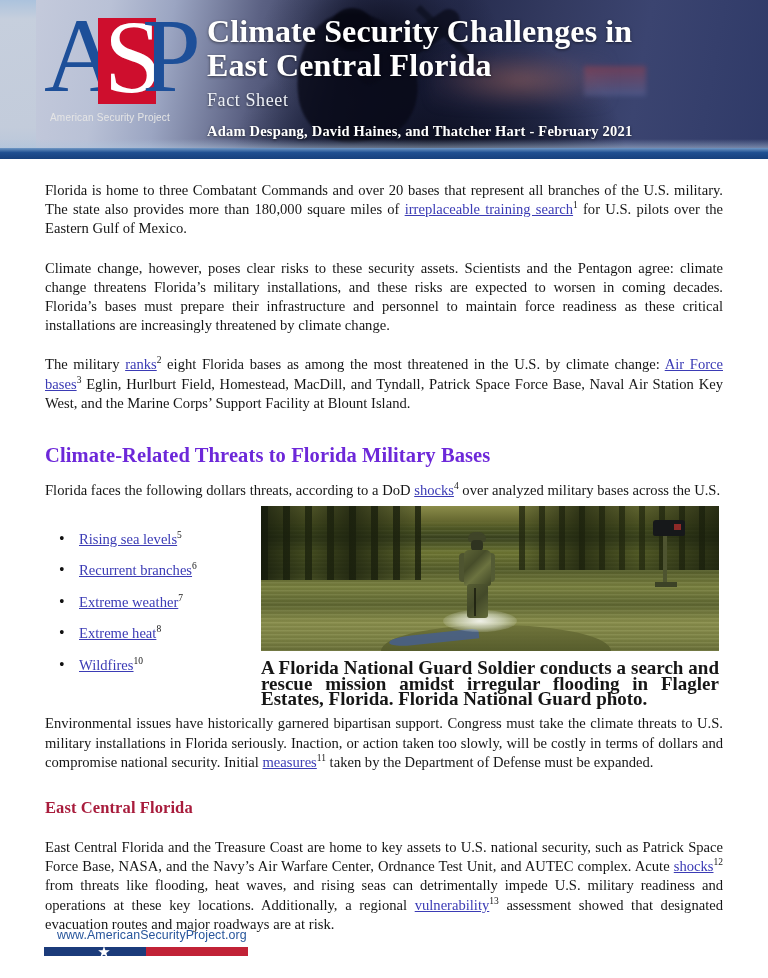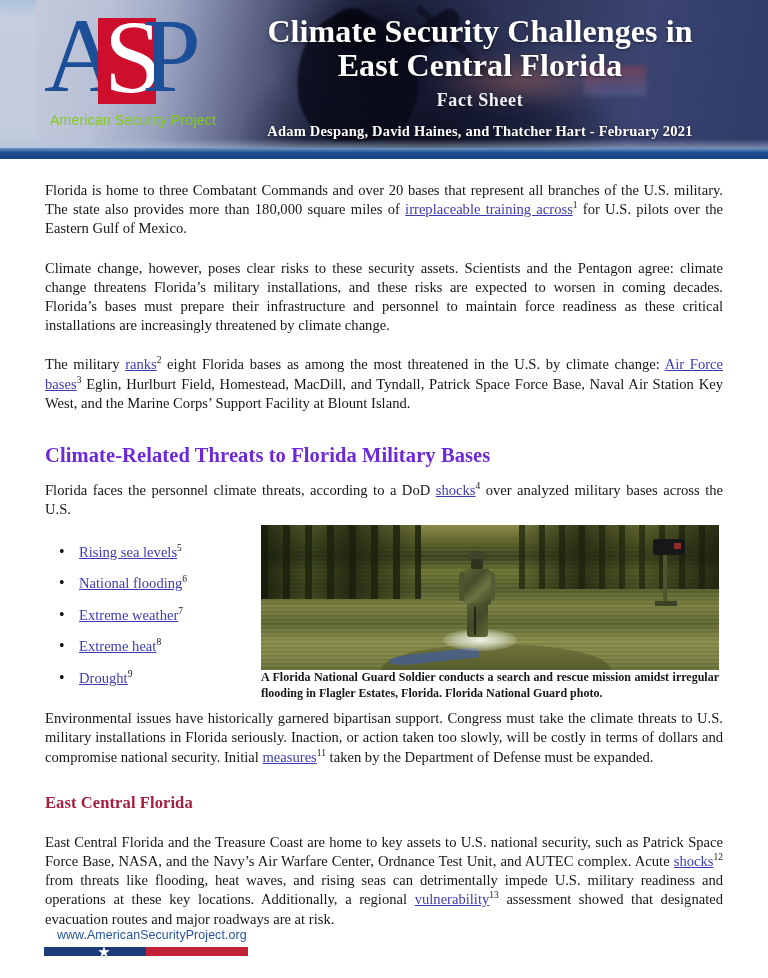--- a/index.html
+++ b/index.html
@@ -145,47 +145,47 @@
     font-family: "Liberation Serif", "DejaVu Serif", serif;
     font-size: 104px;
     line-height: 94px;
     color: #ffffff;
     font-weight: 400;
   }
   .logo-tagline {
     position: absolute;
     left: 6px; top: 98px;
     font-family: "Liberation Sans", "DejaVu Sans", sans-serif;
-    font-size: 14px;
-    color: #84cc16;
+    font-size: 10px;
+    color: #e5e5e5;
     letter-spacing: 0.2px;
     white-space: nowrap;
   }
 
   
   .banner-titles {
     position: absolute;
-    right: 28px; top: 14px;
+    right: 41px; top: 14px;
     width: 520px;
-    text-align: center;
+    text-align: left;
     z-index: 5;
   }
   .banner-title {
     font-family: "Liberation Serif", "DejaVu Serif", serif;
     font-weight: bold;
     font-size: 32px;
     line-height: 34px;
     color: #ffffff;
     letter-spacing: 0.1px;
     text-shadow: 0 1px 3px rgba(0,0,0,0.55);
   }
   .banner-sub {
     margin-top: 8px;
     font-family: "Liberation Serif", "DejaVu Serif", serif;
-    font-weight: bold;
+    font-weight: normal;
     font-size: 18px;
     line-height: 20px;
     color: #eef1f7;
     letter-spacing: 0.6px;
     text-shadow: 0 1px 3px rgba(0,0,0,0.55);
   }
   .banner-authors {
     margin-top: 13px;
     font-family: "Liberation Serif", "DejaVu Serif", serif;
     font-weight: bold;
@@ -242,21 +242,21 @@
     font-weight: bold;
     color: #a81c3c;
     margin: 0;
     letter-spacing: 0.1px;
   }
 
   
   .threats-row {
     position: relative;
     display: flex;
-    align-items: flex-end;
+    align-items: center;
   }
   ul.threat-list {
     margin: 6px 0 0 0;
     padding-left: 34px;
     width: 216px;
     list-style: none;
   }
   ul.threat-list li {
     position: relative;
     font-size: 14.6px;
@@ -386,21 +386,22 @@
     background: #8e2a28;
   }
   .mailbox-base {
     position: absolute;
     right: 42px; top: 76px;
     width: 22px; height: 5px;
     background: #3c4226;
   }
 
   figcaption.photo-caption {
-    font-size: 12px;
+    margin-top: 9px;
+    font-size: 19px;
     line-height: 15.4px;
     font-weight: bold;
     color: #161616;
     text-align: justify;
     text-justify: inter-word;
     width: 458px;
   }
 
   
   .footer {
@@ -465,48 +466,48 @@
     <div class="banner-sub">Fact Sheet</div>
     <div class="banner-authors">Adam Despang, David Haines, and Thatcher Hart - February 2021</div>
   </div>
 
   <div class="banner-bottomfade"></div>
   <div class="banner-bottombar"></div>
 </div>
 
 <div class="page">
 
-  <p class="body-par first-par"><span>Florida is home to three Combatant Commands and over 20 bases that represent all branches of the U.S. military. The state also provides more than 180,000 square miles of </span><a class="doclink" href="#">irreplaceable training across</a><sup class="fn">1</sup><span> for U.S. pilots over the Eastern Gulf of Mexico.</span></p>
+  <p class="body-par first-par"><span>Florida is home to three Combatant Commands and over 20 bases that represent all branches of the U.S. military. The state also provides more than 180,000 square miles of </span><a class="doclink" href="#">irreplaceable training search</a><sup class="fn">1</sup><span> for U.S. pilots over the Eastern Gulf of Mexico.</span></p>
 
   <div class="gap-20"></div>
 
   <p class="body-par">Climate change, however, poses clear risks to these security assets. Scientists and the Pentagon agree: climate change threatens Florida’s military installations, and these risks are expected to worsen in coming decades. Florida’s bases must prepare their infrastructure and personnel to maintain force readiness as these critical installations are increasingly threatened by climate change.</p>
 
   <div class="gap-20"></div>
 
   <p class="body-par"><span>The military </span><a class="doclink" href="#">ranks</a><sup class="fn">2</sup><span> eight Florida bases as among the most threatened in the U.S. by climate change: </span><a class="doclink" href="#">Air Force bases</a><sup class="fn">3</sup><span> Eglin, Hurlburt Field, Homestead, MacDill, and Tyndall, Patrick Space Force Base, Naval Air Station Key West, and the Marine Corps’ Support Facility at Blount Island.</span></p>
 
   <div class="gap-20"></div>
   <div class="gap-10"></div>
 
   <h2 class="section-heading">Climate-Related Threats to Florida Military Bases</h2>
 
   <div class="gap-14"></div>
 
-  <p class="body-par"><span>Florida faces the personnel climate threats, according to a DoD </span><a class="doclink" href="#">shocks</a><sup class="fn">4</sup><span> over analyzed military bases across the U.S.</span></p>
+  <p class="body-par"><span>Florida faces the following dollars threats, according to a DoD </span><a class="doclink" href="#">shocks</a><sup class="fn">4</sup><span> over analyzed military bases across the U.S.</span></p>
 
   <div class="gap-6"></div>
 
   <div class="threats-row">
     <ul class="threat-list">
       <li><a class="doclink" href="#">Rising sea levels</a><sup class="fn">5</sup></li>
-      <li><a class="doclink" href="#">National flooding</a><sup class="fn">6</sup></li>
+      <li><a class="doclink" href="#">Recurrent branches</a><sup class="fn">6</sup></li>
       <li><a class="doclink" href="#">Extreme weather</a><sup class="fn">7</sup></li>
       <li><a class="doclink" href="#">Extreme heat</a><sup class="fn">8</sup></li>
-      <li><a class="doclink" href="#">Drought</a><sup class="fn">9</sup></li>
+      <li><a class="doclink" href="#">Wildfires</a><sup class="fn">10</sup></li>
     </ul>
 
     <figure class="photo-figure">
       <div class="photo">
         <div class="water"></div>
         <div class="water-ripples"></div>
         <div class="bank"></div>
         <div class="trees-left"></div>
         <div class="trees-right"></div>
         <div class="mailbox-post"></div>

